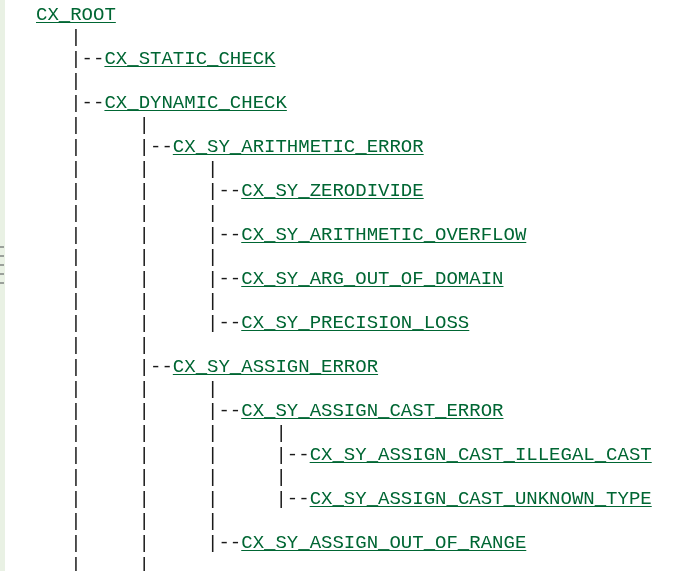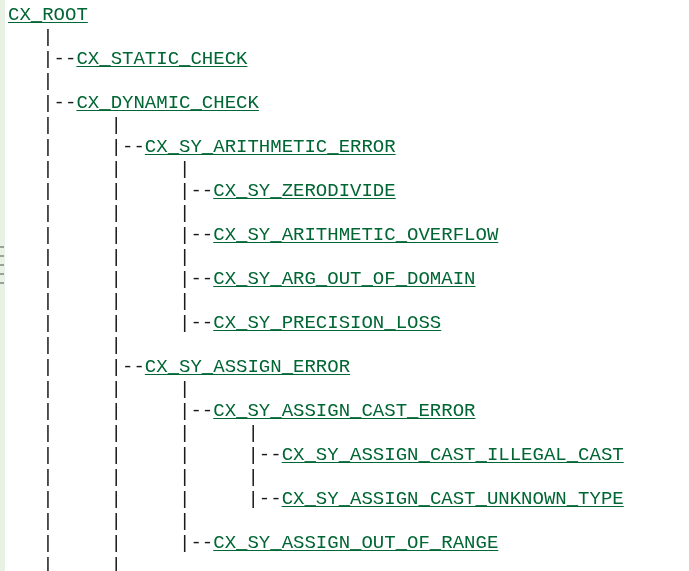--- a/index.html
+++ b/index.html
@@ -56,20 +56,21 @@
     line-height: 22px;
     letter-spacing: 0px;
     white-space: pre;
     color: #111111;
   }
 
   .tree-row {
     height: 22px;
     white-space: pre;
     color: #111111;
+    margin-left: 28px;
   }
 
   .rail {
     color: #1a1a1a;
   }
 
   .node-link {
     color: #006633;
     text-decoration: underline;
     text-decoration-color: #006633;

